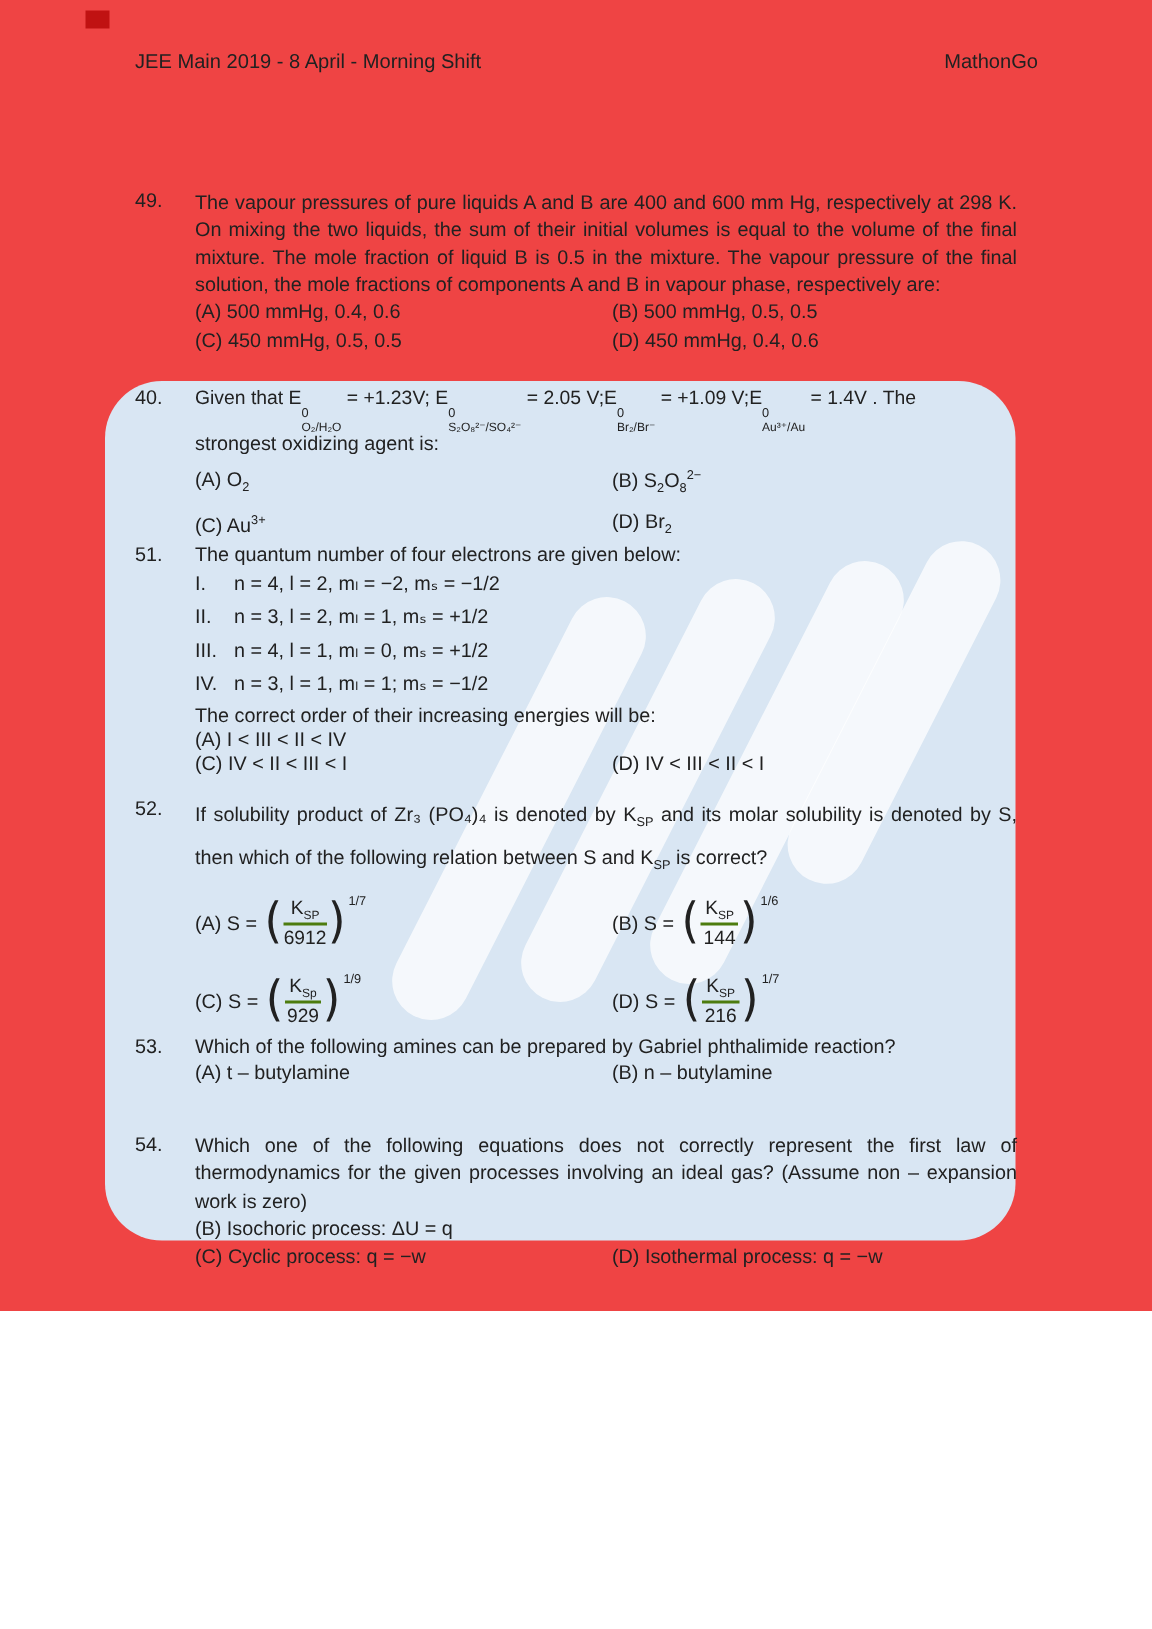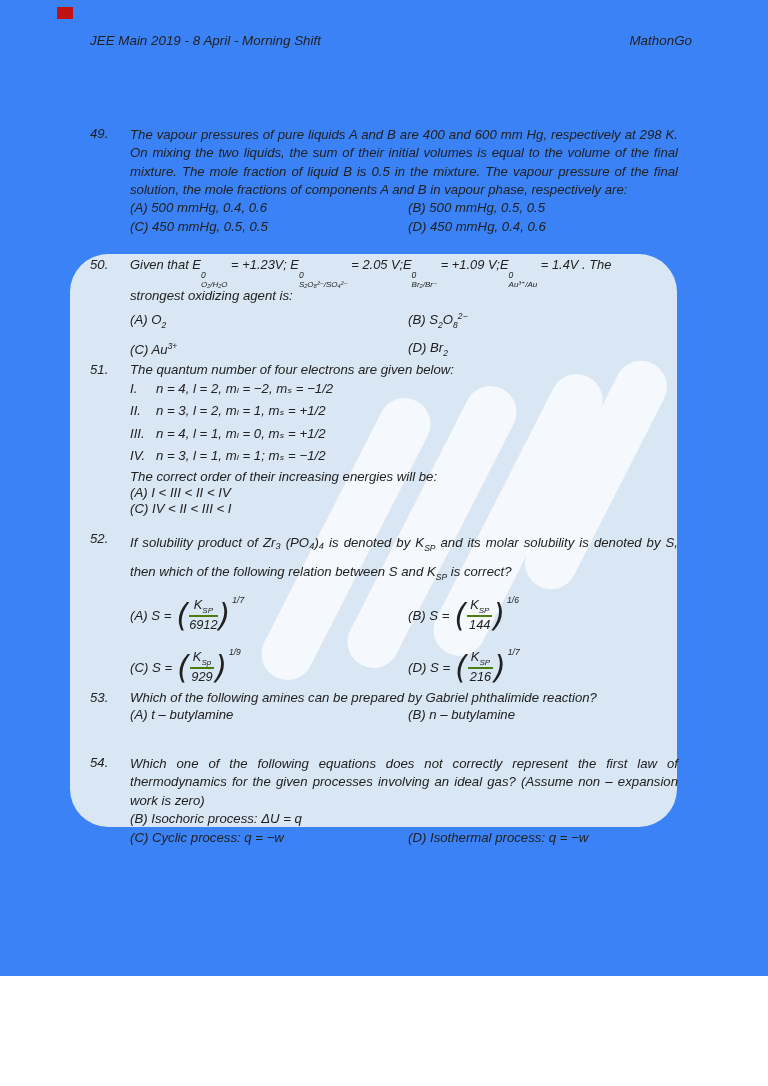--- a/index.html
+++ b/index.html
@@ -1,18 +1,18 @@
 <!DOCTYPE html>
 <html><head>
 <meta charset="utf-8">
 <style>
   html,body{margin:0;padding:0;background:#fff;}
   .page{
-    position:relative;width:768px;height:976px;background:#3b82f6;overflow:hidden;
-    font-family:"Liberation Sans","DejaVu Sans",sans-serif;color:#212121;font-size:13.2px;font-style:italic;
+    position:relative;width:768px;height:874px;background:#ef4444;overflow:hidden;
+    font-family:"Liberation Sans","DejaVu Sans",sans-serif;color:#212121;font-size:13.2px;
   }
   
   .header{position:absolute;top:33px;left:90px;right:76px;display:flex;justify-content:space-between;font-size:13.4px;}
   .red-mark{position:absolute;top:7px;left:57px;width:16px;height:12px;background:#c01212;}
   
   .panel{position:absolute;top:254px;left:70px;width:607px;height:573px;background:#d9e6f3;border-radius:38px;overflow:hidden;}
   .wm{position:absolute;background:rgba(255,255,255,0.72);width:52px;height:310px;border-radius:26px;transform:rotate(27deg);}
   .wm1{left:250px;top:130px;}
   .wm2{left:336px;top:118px;}
   .wm3{left:422px;top:106px;}
@@ -95,21 +95,21 @@
         <span>(B) 500 mmHg, 0.5, 0.5</span>
       </div>
       <div class="optrow">
         <span>(C) 450 mmHg, 0.5, 0.5</span>
         <span>(D) 450 mmHg, 0.4, 0.6</span>
       </div>
     </div>
   </section>
 
   <section class="q" id="q50">
-    <span class="qnum">50.</span>
+    <span class="qnum">40.</span>
     <div class="qb">
       <p class="eline">
         <span>Given that </span><span><span>E</span><span class="ss">
               <span class="ssup">0</span>
               <span class="ssub">O₂/H₂O</span>
             </span></span><span> = +1.23V; </span><span><span>E</span><span class="ss">
               <span class="ssup">0</span>
               <span class="ssub">S₂O₈²⁻/SO₄²⁻</span>
             </span></span><span> = 2.05 V;</span><span><span>E</span><span class="ss">
               <span class="ssup">0</span>
@@ -138,20 +138,21 @@
       <p class="item"><span class="inum">I.</span><span>n = 4, l = 2, mₗ = −2, mₛ = −1/2</span></p>
       <p class="item"><span class="inum">II.</span><span>n = 3, l = 2, mₗ = 1, mₛ = +1/2</span></p>
       <p class="item"><span class="inum">III.</span><span>n = 4, l = 1, mₗ = 0, mₛ = +1/2</span></p>
       <p class="item"><span class="inum">IV.</span><span>n = 3, l = 1, mₗ = 1; mₛ = −1/2</span></p>
       <p class="outro">The correct order of their increasing energies will be:</p>
       <div class="optrow">
         <span>(A) I &lt; III &lt; II &lt; IV</span>
       </div>
       <div class="optrow">
         <span>(C) IV &lt; II &lt; III &lt; I</span>
+        <span>(D) IV &lt; III &lt; II &lt; I</span>
       </div>
     </div>
   </section>
 
   <section class="q" id="q52">
     <span class="qnum">52.</span>
     <div class="qb">
       <p class="just">If solubility product of Zr₃ (PO₄)₄ is denoted by K<sub>SP</sub> and its molar solubility is denoted by S, then which of the following relation between S and K<sub>SP</sub> is correct?</p>
       <div class="fgrid">
         <div class="fopt">

